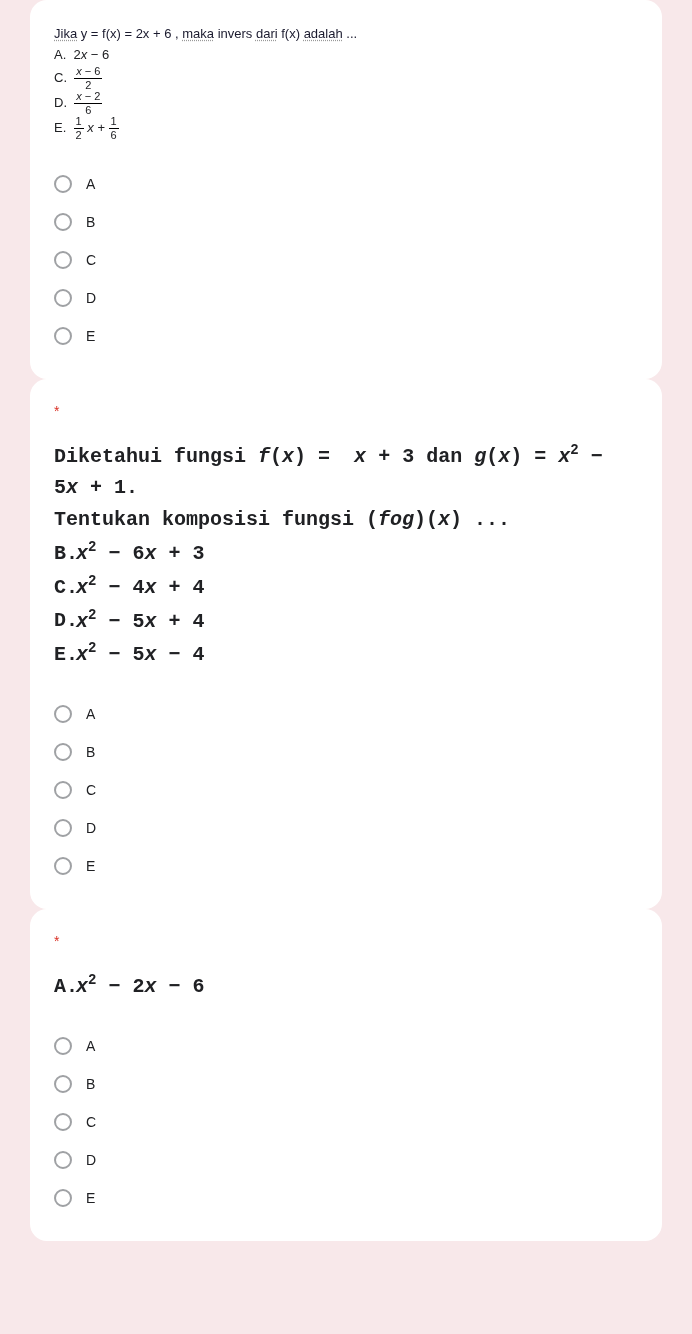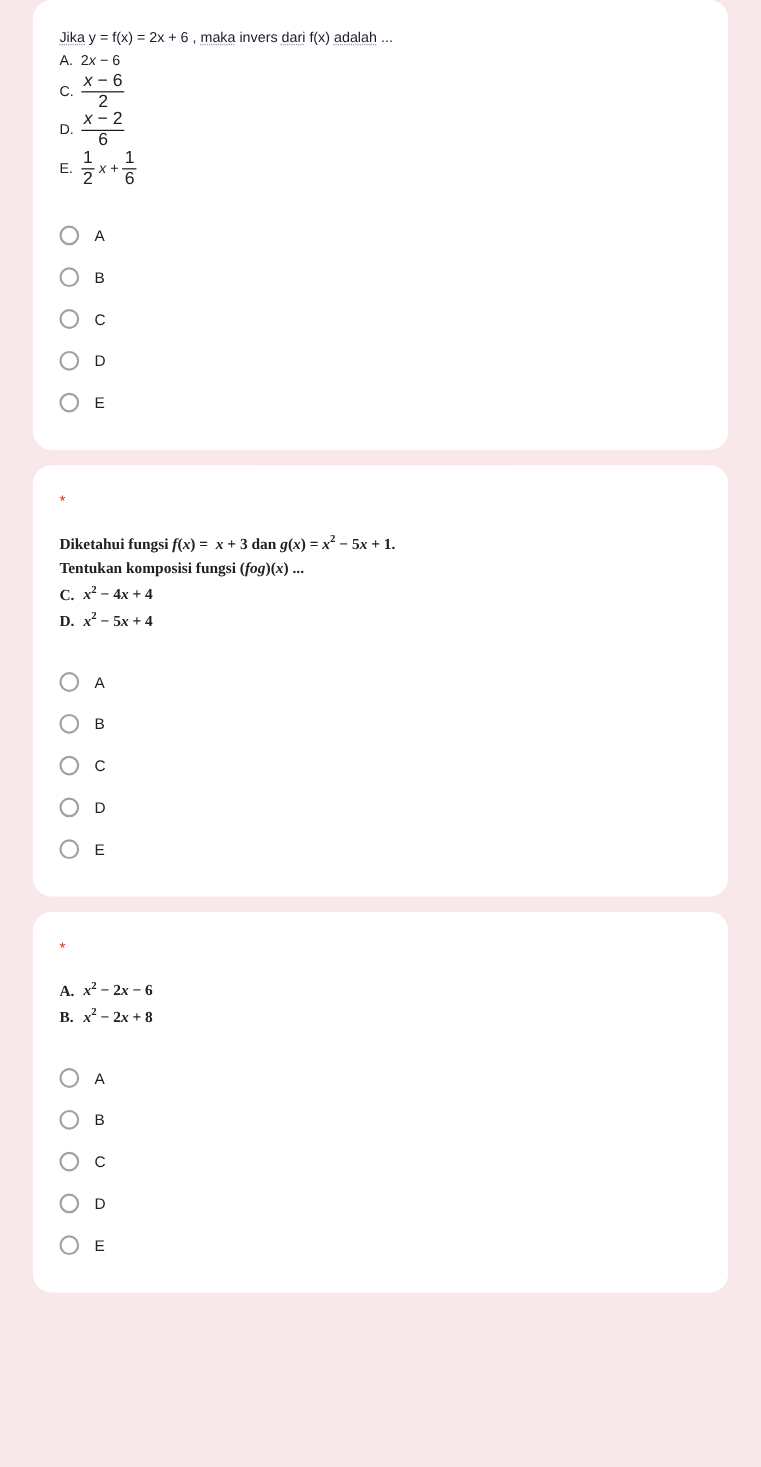--- a/index.html
+++ b/index.html
@@ -8,45 +8,44 @@
     font-family: Arial, sans-serif;
     width: 692px;
     padding: 0 30px 30px 30px;
     font-size: 13px;
     color: #202124;
   }
   .card {
     background: #fff;
     border-radius: 17px;
     padding: 24px 24px 24px 24px;
-    margin-bottom: 14px;
   }
   .required {
     color: #d93025;
     font-size: 14px;
     margin-bottom: 20px;
     display: block;
   }
   .question {
     margin-bottom: 24px;
     line-height: 1.6;
     font-size: 13px;
   }
   .q-line { display: block; }
   .q-intro {
     color: #1a1a2e;
   }
   .u { text-decoration: underline dotted #999; text-underline-offset: 2px; }
-  .serif { font-family: Liberation Serif, serif; font-size: 14px; }
+  .serif { font-family: Liberation Mono, monospace; font-size: 20px; }
   .bold { font-weight: bold; }
   .frac {
     display: inline-block;
     vertical-align: middle;
     text-align: center;
-    font-size: 16px;
+    font-size: 11px;
     line-height: 1;
   }
   .frac .num { display: block; border-bottom: 1px solid #000; padding: 0 2px 1px; }
   .frac .den { display: block; padding: 1px 2px 0; }
   .opt-letter { display: inline-block; width: 22px; }
   .radios { margin-top: 8px; }
   .radio-row {
     display: flex;
     align-items: center;
     padding: 10px 0;
@@ -95,22 +94,24 @@
         <span class="radio-circle"></span>
         <span>E</span>
       </div>
   </div>
 </div>
 
 <div class="card">
   <span class="required">*</span>
   <div class="question serif bold">
     <span class="q-line">Diketahui fungsi <i>f</i>(<i>x</i>) = &nbsp;<i>x</i> + 3 dan <i>g</i>(<i>x</i>) = <i>x</i><sup>2</sup> − 5<i>x</i> + 1.<br>Tentukan komposisi fungsi (<i>fog</i>)(<i>x</i>) ...</span>
+    <span class="q-line"><span class="opt-letter">B.</span><i>x</i><sup>2</sup> − 6<i>x</i> + 3</span>
     <span class="q-line"><span class="opt-letter">C.</span><i>x</i><sup>2</sup> − 4<i>x</i> + 4</span>
     <span class="q-line"><span class="opt-letter">D.</span><i>x</i><sup>2</sup> − 5<i>x</i> + 4</span>
+    <span class="q-line"><span class="opt-letter">E.</span><i>x</i><sup>2</sup> − 5<i>x</i> − 4</span>
   </div>
   <div class="radios">
     <div class="radio-row">
         <span class="radio-circle"></span>
         <span>A</span>
       </div>
     <div class="radio-row">
         <span class="radio-circle"></span>
         <span>B</span>
       </div>
@@ -126,21 +127,20 @@
         <span class="radio-circle"></span>
         <span>E</span>
       </div>
   </div>
 </div>
 
 <div class="card">
   <span class="required">*</span>
   <div class="question serif bold">
     <span class="q-line"><span class="opt-letter">A.</span><i>x</i><sup>2</sup> − 2<i>x</i> − 6</span>
-    <span class="q-line"><span class="opt-letter">B.</span><i>x</i><sup>2</sup> − 2<i>x</i> + 8</span>
   </div>
   <div class="radios">
     <div class="radio-row">
         <span class="radio-circle"></span>
         <span>A</span>
       </div>
     <div class="radio-row">
         <span class="radio-circle"></span>
         <span>B</span>
       </div>

